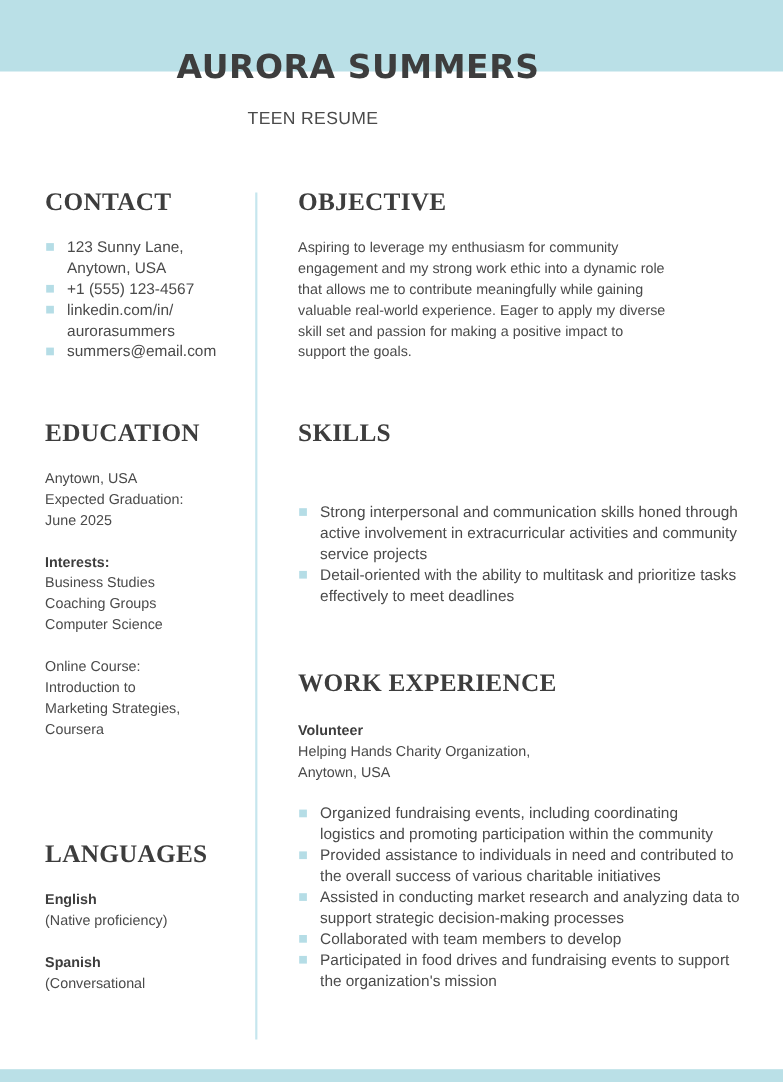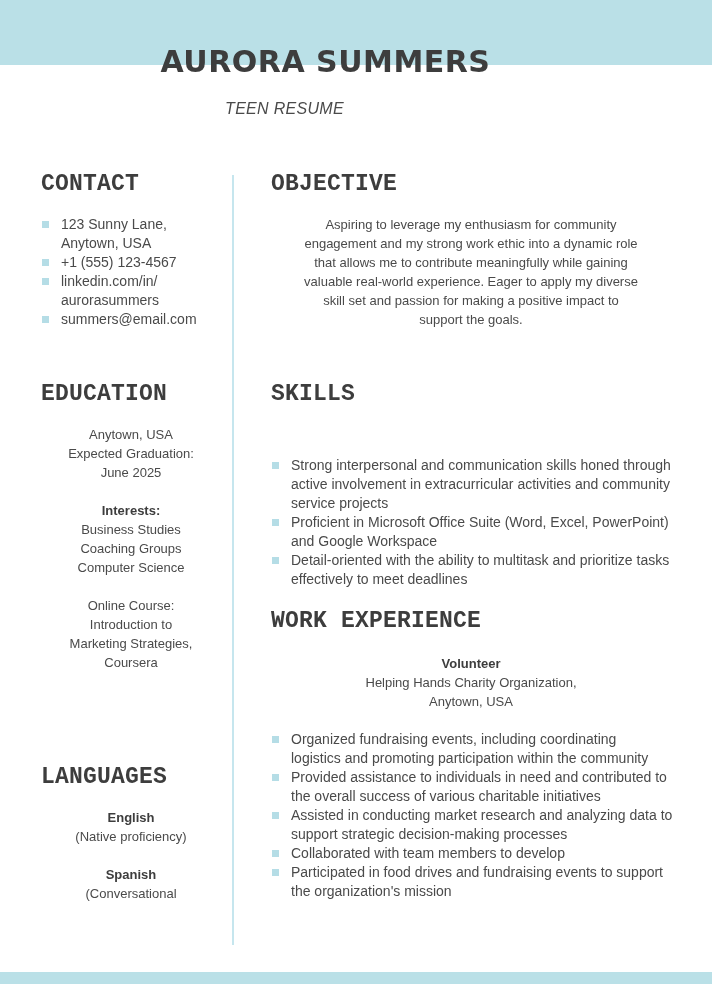--- a/index.html
+++ b/index.html
@@ -6,28 +6,28 @@
     html, body { width: 712px; height: 984px; background: #ffffff; overflow: hidden; }
     body { position: relative; font-family: "Liberation Sans", "DejaVu Sans", sans-serif; color: #4a4a4a; }
 
     .top-band { position: absolute; left: 0; top: 0; width: 712px; height: 65px; background: #bae0e7; }
     .bottom-band { position: absolute; left: 0; top: 972px; width: 712px; height: 12px; background: #bae0e7; }
 
     .name { position: absolute; left: 0; width: 651px; top: 42px; text-align: center;
             font-family: "DejaVu Sans", sans-serif; font-weight: bold; font-size: 30px;
             color: #3d3d3d; letter-spacing: 0.5px; line-height: 40px; }
     .subtitle { position: absolute; left: 0; width: 569px; top: 99px; text-align: center;
-                font-size: 16px; color: #4a4a4a; letter-spacing: 0.3px; line-height: 20px; font-style: italic; }
+                font-size: 16px; color: #4a4a4a; letter-spacing: 0.3px; line-height: 20px; }
 
     .divider { position: absolute; left: 232px; top: 175px; width: 2px; height: 770px; background: #c6e6ee; }
 
-    .h { position: absolute; font-family: Liberation Mono, monospace; font-weight: bold;
+    .h { position: absolute; font-family: Liberation Serif, serif; font-weight: bold;
          font-size: 23px; color: #3d3d3d; line-height: 30px; letter-spacing: 0.2px; }
 
-    .txt { font-size: 13px; line-height: 19px; color: #4a4a4a; text-align: center; }
+    .txt { font-size: 13px; line-height: 19px; color: #4a4a4a; }
     .bold { font-weight: bold; color: #3d3d3d; }
 
     .block { position: absolute; }
     .left-col { left: 41px; width: 180px; }
     .right-col { left: 271px; width: 400px; }
 
     ul.bullets { list-style: none; }
     ul.bullets li { position: relative; padding-left: 20px; font-size: 14px; line-height: 19px; color: #4a4a4a; }
     ul.bullets li .sq { position: absolute; left: 1px; top: 6px; width: 7px; height: 7px; background: #b5dde6; }
 
@@ -82,21 +82,20 @@
   <div>engagement and my strong work ethic into a dynamic role</div>
   <div>that allows me to contribute meaningfully while gaining</div>
   <div>valuable real-world experience. Eager to apply my diverse</div>
   <div>skill set and passion for making a positive impact to</div>
   <div>support the goals.</div>
 </div>
 
 <div class="h" style="left:271px; top:379px;">SKILLS</div>
 <ul class="bullets block right-col" style="top:425px; width:420px;margin-top:31px;">
   <li><span class="sq"></span><span>Strong interpersonal and communication skills honed through</span><br><span>active involvement in extracurricular activities and community</span><br><span>service projects</span></li>
-  <li><span class="sq"></span><span>Proficient in Microsoft Office Suite (Word, Excel, PowerPoint)</span><br><span>and Google Workspace</span></li>
   <li><span class="sq"></span><span>Detail-oriented with the ability to multitask and prioritize tasks</span><br><span>effectively to meet deadlines</span></li>
 </ul>
 
 <div class="h" style="left:271px; top:606px;">WORK EXPERIENCE</div>
 <div class="block right-col txt" style="top:654px;">
   <div class="bold">Volunteer</div>
   <div>Helping Hands Charity Organization,</div>
   <div>Anytown, USA</div>
 </div>
 <ul class="bullets block right-col" style="top:730px; width:420px;">

